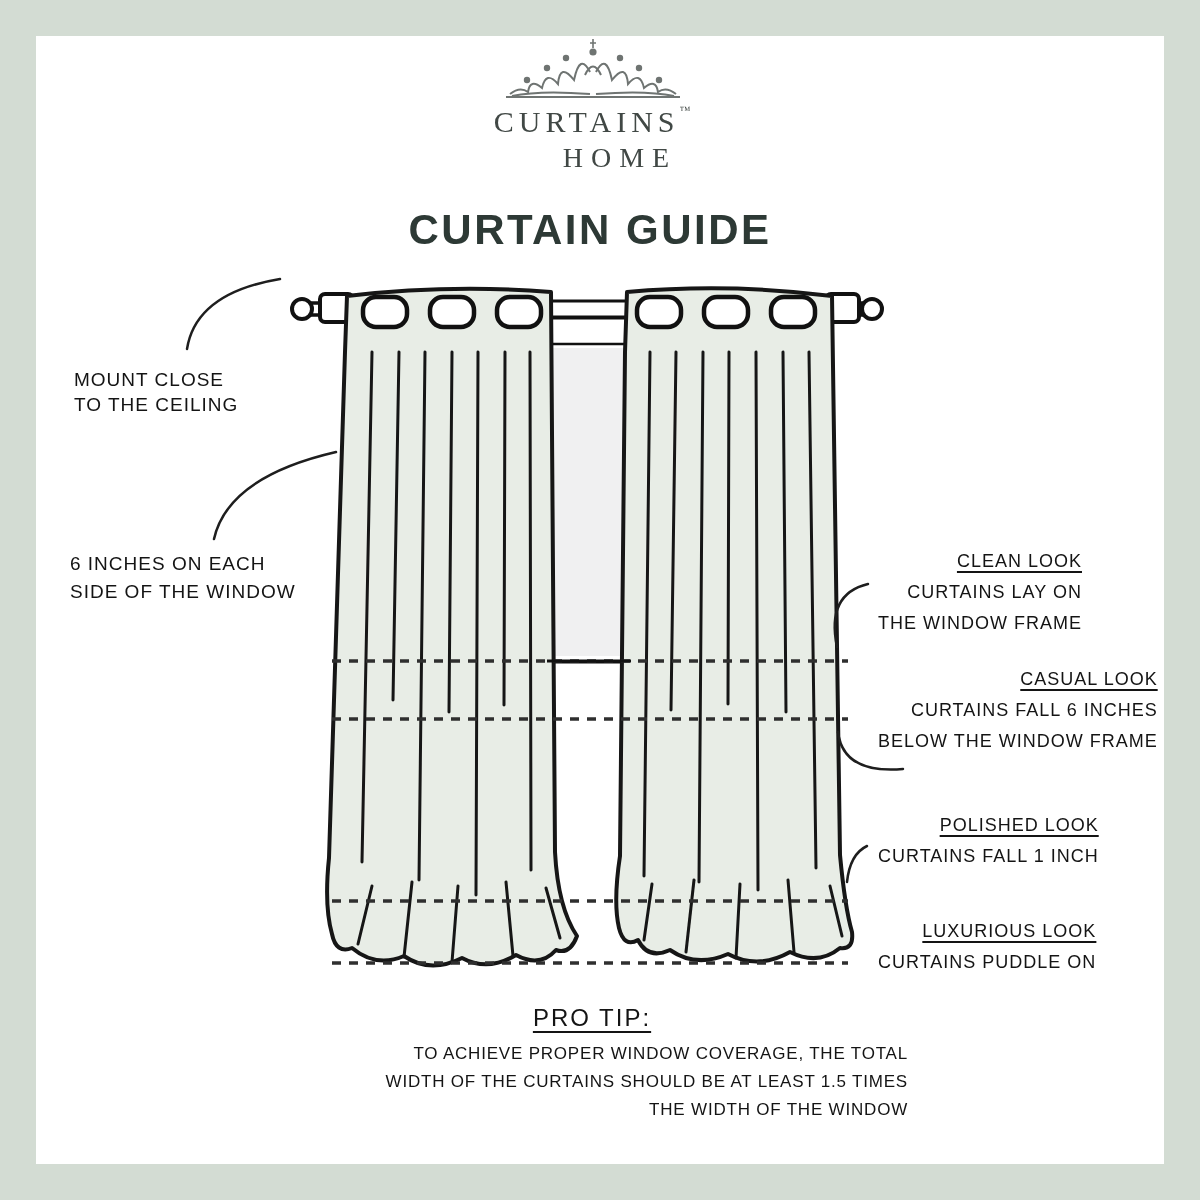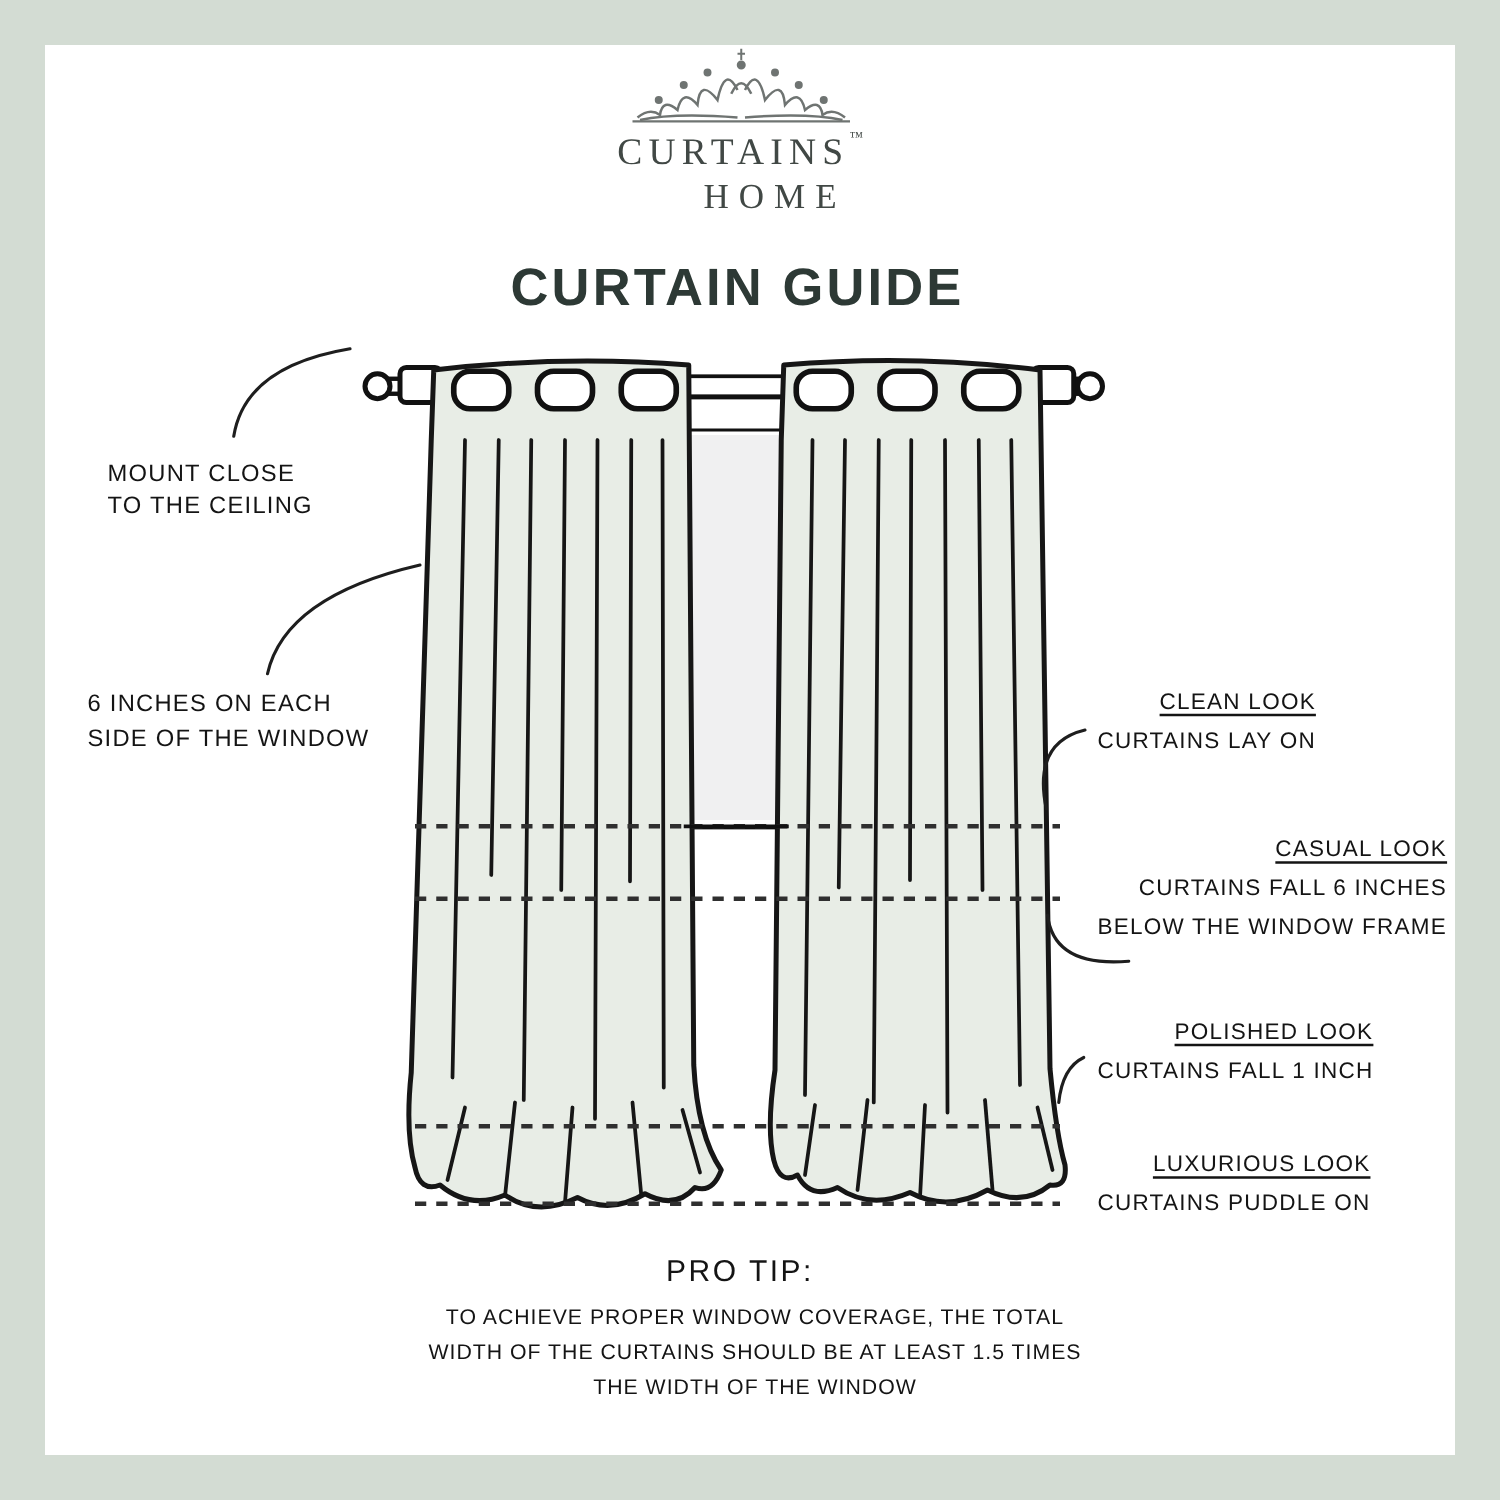--- a/index.html
+++ b/index.html
@@ -44,24 +44,24 @@
     text-decoration:underline;
     text-underline-offset:4px;
     text-decoration-thickness:1.5px;
     line-height:31px;
   }
 
   
   .protip-heading{
     left:0;width:1184px;top:1004px;text-align:center;
     font-size:24px;letter-spacing:2px;color:#141414;
-    text-underline-offset:5px;text-decoration-thickness:2px;
+    text-decoration:underline;text-underline-offset:5px;text-decoration-thickness:2px;
   }
   .protip-body{
-    left:284px;top:1040px;width:640px;text-align:center;
+    left:268px;top:1040px;width:640px;text-align:right;
     font-size:17px;letter-spacing:0.8px;color:#141414;
   }
   .protip-body .ln{line-height:28px;white-space:nowrap;}
 </style>
 </head>
 <body>
 
 <div class="content"></div>
 
 <svg class="diagram" viewBox="0 0 1200 1200" aria-hidden="true">
@@ -160,32 +160,33 @@
   </g>
 </svg>
 
 <div class="abs brand-name">
   <span>CURTAINS</span><sup>™</sup>
 </div>
 <div class="abs brand-home">HOME</div>
 
 <div class="abs page-title">CURTAIN GUIDE</div>
 
-<div class="abs ann ann-left ann-mount" style="left:74px;top:367px;margin-left:12px;">
+<div class="abs ann ann-left ann-mount" style="left:74px;top:367px;">
   <div class="ln">MOUNT CLOSE</div>
   <div class="ln">TO THE CEILING</div>
 </div>
 <div class="abs ann ann-left ann-extend" style="left:70px;top:550px;">
   <div class="ln">6 INCHES ON EACH</div>
   <div class="ln">SIDE OF THE WINDOW</div>
 </div>
 
 <div class="abs ann ann-right" style="left:878px;top:546px;">
   <div class="ln ann-heading">CLEAN LOOK</div>
   <div class="ln">CURTAINS LAY ON</div>
+  <div class="ln">THE WINDOW FRAME</div>
 </div>
 <div class="abs ann ann-right" style="left:878px;top:664px;">
   <div class="ln ann-heading">CASUAL LOOK</div>
   <div class="ln">CURTAINS FALL 6 INCHES</div>
   <div class="ln">BELOW THE WINDOW FRAME</div>
 </div>
 <div class="abs ann ann-right" style="left:878px;top:810px;">
   <div class="ln ann-heading">POLISHED LOOK</div>
   <div class="ln">CURTAINS FALL 1 INCH</div>
 </div>

